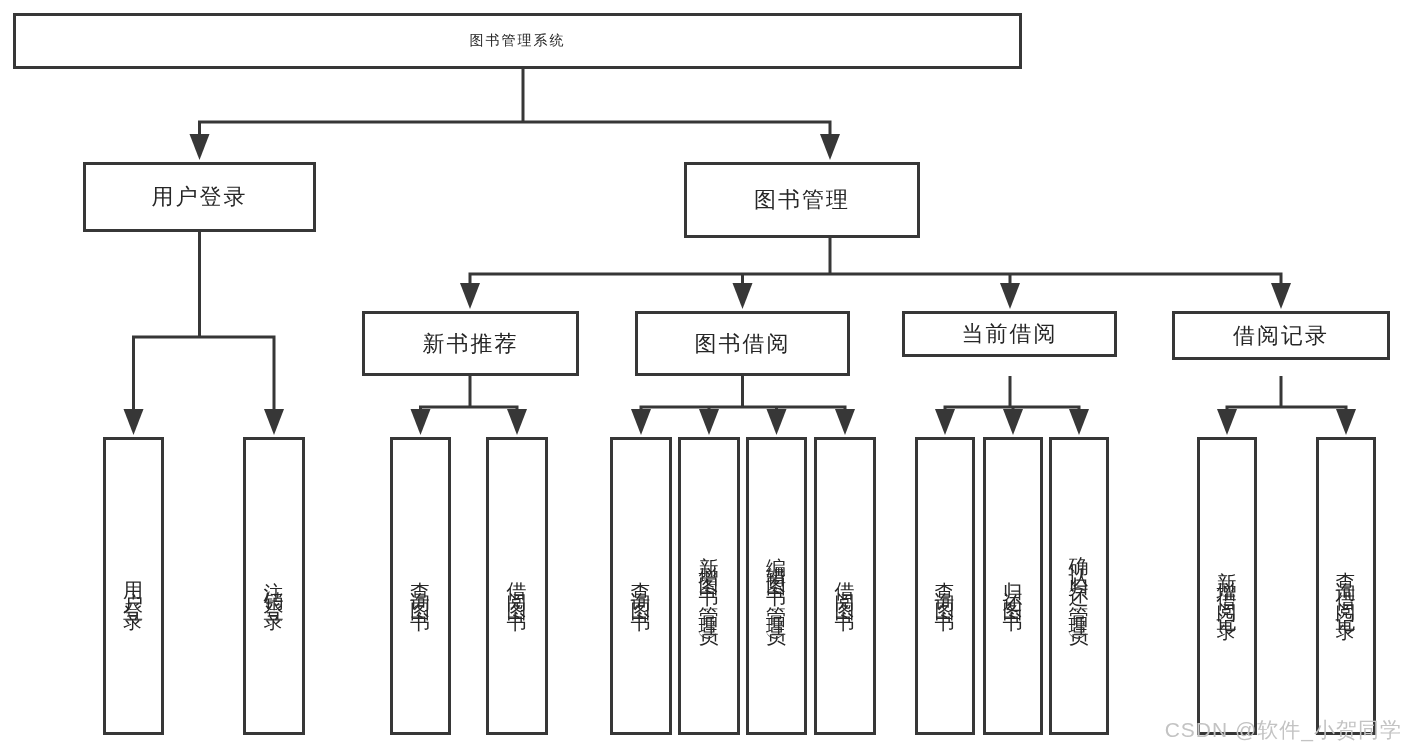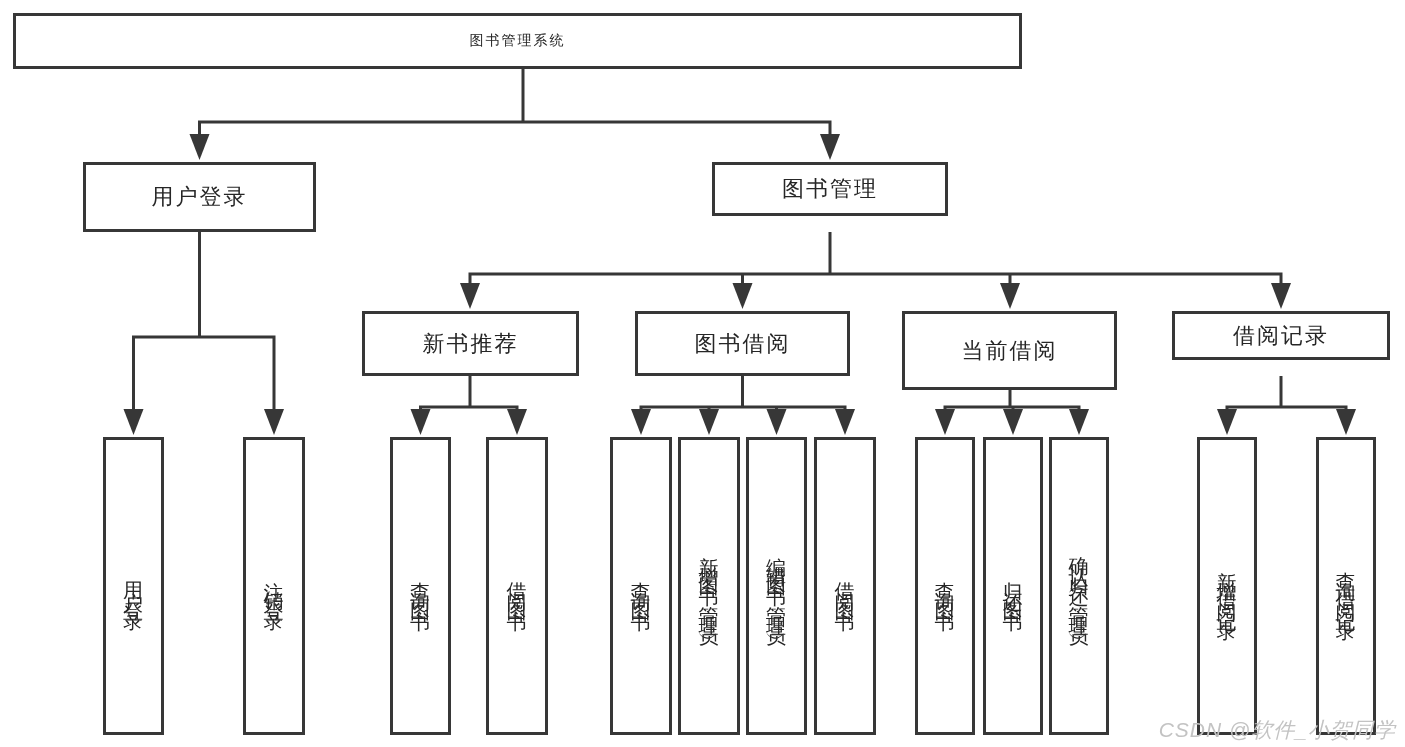--- a/index.html
+++ b/index.html
@@ -34,27 +34,26 @@
   .vbox{font-size:20px;}
   .vbox .vtext{
     writing-mode:vertical-rl;
     text-orientation:mixed;
     letter-spacing:10px;
     line-height:1;
     white-space:nowrap;
   }
   .watermark{
     position:absolute;
-    right:9px;bottom:3px;
+    right:3px;bottom:3px;
     z-index:5;
     font-size:21px;
     color:var(--wm);
     letter-spacing:1px;
     white-space:nowrap;
-    font-style:italic;
   }
 </style>
 </head>
 <body>
 
 <div class="stage">
 
   <svg class="connector-layer" width="1405" height="747" viewBox="0 0 1405 747">
 
     <path class="cline" d="M523 69 V122"></path>
@@ -103,31 +102,31 @@
     <polygon class="carrow" points="1336,409 1356,409 1346,435"></polygon>
   </svg>
 
   <div class="node hbox rootbox" style="left:13px;top:13px;width:1009px;height:56px;">
     <span>图书管理系统</span>
   </div>
 
   <div class="node hbox" style="left:83px;top:162px;width:233px;height:70px;">
     <span>用户登录</span>
   </div>
-  <div class="node hbox" style="left:712px;top:162px;width:236px;height:54px;">
+  <div class="node hbox" style="left:684px;top:162px;width:236px;height:76px;">
     <span>图书管理</span>
   </div>
 
   <div class="node hbox" style="left:362px;top:311px;width:217px;height:65px;">
     <span>新书推荐</span>
   </div>
   <div class="node hbox" style="left:635px;top:311px;width:215px;height:65px;">
     <span>图书借阅</span>
   </div>
-  <div class="node hbox" style="left:902px;top:311px;width:215px;height:79px;">
+  <div class="node hbox" style="left:902px;top:311px;width:215px;height:46px;">
     <span>当前借阅</span>
   </div>
   <div class="node hbox" style="left:1172px;top:311px;width:218px;height:49px;">
     <span>借阅记录</span>
   </div>
 
   <div class="node vbox" style="left:103px;top:437px;width:61px;height:298px;">
     <span class="vtext">用户登录</span>
   </div>
   <div class="node vbox" style="left:243px;top:437px;width:62px;height:298px;">

